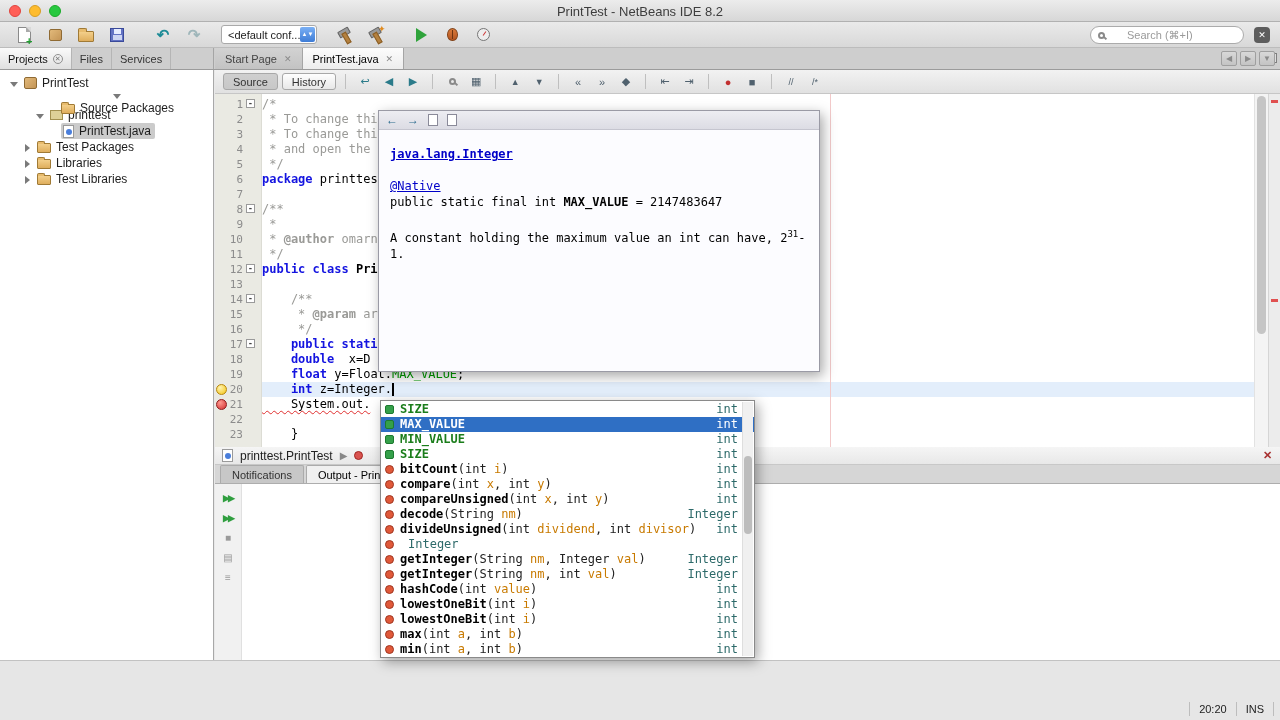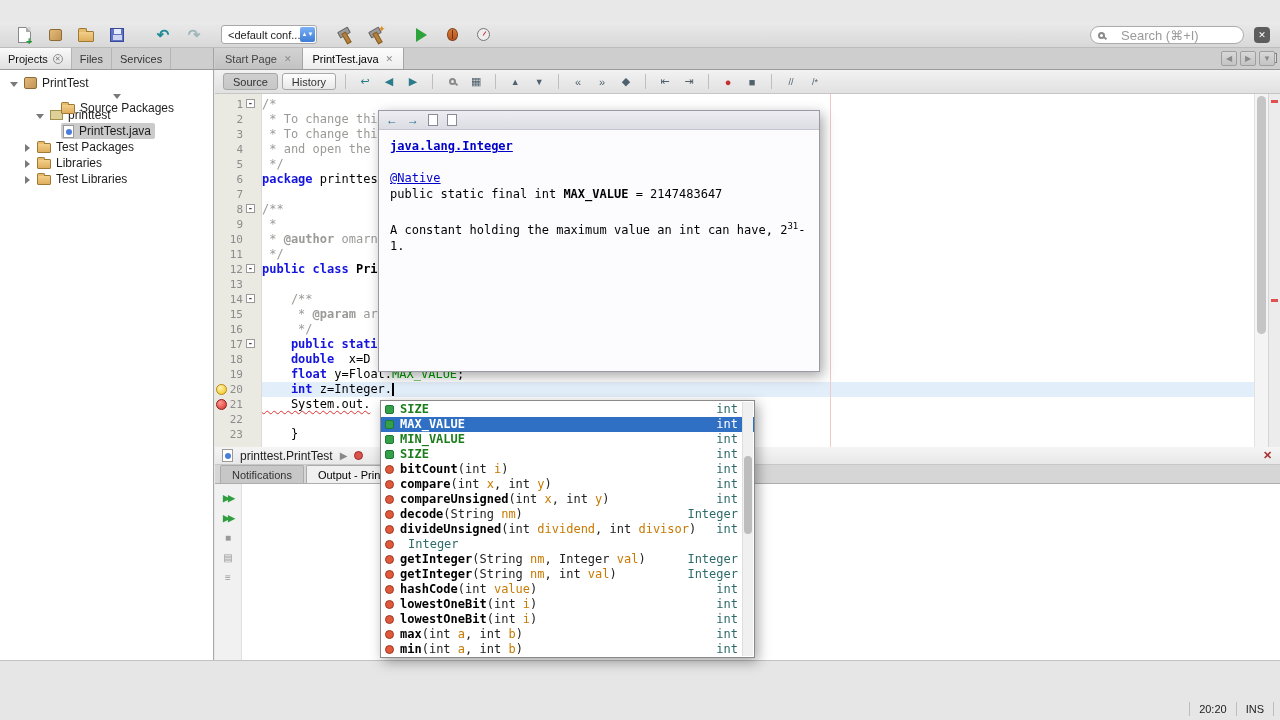--- a/index.html
+++ b/index.html
@@ -34,21 +34,21 @@
   .combo .stepper{position:absolute;right:1px;top:1px;bottom:1px;width:15px;background:linear-gradient(#7ab0f5,#3e7cd6);border-radius:2px;color:#fff;font-size:6px;display:flex;flex-direction:column;align-items:center;justify-content:center;line-height:5px}
   .ic-hammer{width:17px;height:15px;position:relative}
   .ic-hammer::before{content:"";position:absolute;left:2px;top:2px;width:10px;height:5px;background:#9a9a9a;border:1px solid #606060;border-radius:1px;transform:rotate(-30deg)}
   .ic-hammer::after{content:"";position:absolute;left:8px;top:5px;width:3px;height:10px;background:#b5813f;border:1px solid #8a5f28;transform:rotate(-30deg)}
   .ic-hammer.clean .spark{position:absolute;right:-2px;top:-3px;color:#e08a1e;font-size:9px}
   .ic-run{width:0;height:0;border-left:11px solid #2fa33b;border-top:7px solid transparent;border-bottom:7px solid transparent}
   .ic-debug{width:11px;height:13px;background:linear-gradient(#d97a3a,#b45420);border:1px solid #84441a;border-radius:50% 50% 46% 46%;position:relative}
   .ic-debug::before{content:"";position:absolute;left:50%;top:1px;bottom:1px;width:1px;background:#6e3310}
   .ic-profile{width:13px;height:13px;border-radius:50%;background:#ededed;border:1px solid #767676;position:relative}
   .ic-profile::before{content:"";position:absolute;left:6px;top:2px;width:1px;height:5px;background:#c33;transform:rotate(35deg)}
-  .searchbox{position:absolute;right:36px;top:26px;width:154px;height:18px;background:#fff;border:1px solid #ababab;border-radius:9px;display:flex;align-items:center;padding-left:7px;gap:16px;font-size:13px;color:#9a9a9a}
+  .searchbox{position:absolute;right:36px;top:26px;width:154px;height:18px;background:#fff;border:1px solid #ababab;border-radius:9px;display:flex;align-items:center;padding-left:7px;gap:22px;font-size:11px;color:#9a9a9a}
   .ic-mag{width:7px;height:7px;border:2px solid #8a8a8a;border-radius:50%;position:relative;flex:none}
   .ic-mag::after{content:"";position:absolute;width:4px;height:2px;background:#8a8a8a;transform:rotate(45deg);right:-4px;bottom:-2px}
   .tb-close{position:absolute;right:10px;top:27px;width:16px;height:16px;border-radius:4px;background:#5d5d5d;color:#fff;font-size:9px;display:flex;align-items:center;justify-content:center}
 
   
   .tabsrow{position:absolute;left:0;top:48px;width:1280px;height:22px;background:#cecece;border-bottom:1px solid #9b9b9b}
   .panel-tabs{position:absolute;left:0;top:0;width:214px;height:21px;display:flex;border-right:1px solid #a5a5a5}
   .ptab{display:flex;align-items:center;gap:5px;padding:0 8px;font-size:11px;color:#333;height:100%;border-right:1px solid #b5b5b5}
   .ptab.active{background:linear-gradient(#fafafa,#e0e0e0);color:#111}
   .tab-x{width:10px;height:10px;border-radius:50%;border:1px solid #8f8f8f;color:#777;font-size:7px;line-height:8px;text-align:center}
@@ -112,21 +112,21 @@
   .vscroll{position:absolute;right:12px;top:0;width:14px;height:353px;background:#f4f4f4;border-left:1px solid #e2e2e2}
   .vthumb{position:absolute;left:2px;top:2px;width:9px;height:238px;background:#c5c5c5;border-radius:5px}
   .estripe{position:absolute;right:0;top:0;width:12px;height:353px;background:#ececec;border-left:1px solid #d5d5d5}
   .emark{position:absolute;left:2px;width:7px;height:3px;background:#e05050}
 
   
   .docpopup{position:absolute;left:378px;top:110px;width:442px;height:262px;background:#fcfcff;border:1px solid #9a9aa5;box-shadow:3px 4px 12px rgba(0,0,0,.35)}
   .dp-head{height:19px;background:linear-gradient(#ededf2,#dcdce4);border-bottom:1px solid #c5c5cf;display:flex;align-items:center;padding-left:7px;gap:9px}
   .dp-nav{font-size:12px;color:#2b6b8f;line-height:1}
   .dp-pg{width:10px;height:12px;background:#fff;border:1px solid #8a8a99}
-  .dp-body{padding:8px 11px;font:12px/16px "DejaVu Sans Mono",monospace;color:#000}
+  .dp-body{padding:16px 11px;font:12px/16px "DejaVu Sans Mono",monospace;color:#000}
   .dp-row{min-height:16px;white-space:pre-wrap}
   .dp-link{color:#0000c8;font-weight:bold;text-decoration:underline}
   .dp-native{color:#0000c8;text-decoration:underline}
   .dp-bold{font-weight:bold}
   .dp-sup{font-size:9px;vertical-align:super}
 
   
   .completion{position:absolute;left:380px;top:400px;width:375px;height:258px;background:#fff;border:1px solid #8a8a8a;box-shadow:3px 4px 12px rgba(0,0,0,.35);padding-top:1px;overflow:hidden}
   .crow{height:15px;display:flex;align-items:center;padding:0 16px 0 4px;font:12px/15px "DejaVu Sans Mono",monospace}
   .crow.selected{background:#2f6fc4}
@@ -163,20 +163,28 @@
   .statusbar{position:absolute;left:0;top:660px;width:1280px;height:60px;background:#e6e6e6;border-top:1px solid #c2c2c2}
   .status-items{position:absolute;right:6px;bottom:4px;display:flex;font-size:11px;color:#222}
   .scell{padding:1px 9px;border-left:1px solid #bdbdbd}
   .scell:last-child{border-right:1px solid #bdbdbd}
 </style>
 </head>
 <body>
 
 <div class="window">
 
+  <div class="titlebar">
+    <div class="traffic">
+      <span class="tl red"></span>
+      <span class="tl yellow"></span>
+      <span class="tl green"></span>
+    </div>
+    <div class="title">PrintTest - NetBeans IDE 8.2</div>
+  </div>
 
   <div class="toolbar">
     <div class="tbi">
         <span class="ic-page plus"></span>
       </div>
     <div class="tbi">
         <span class="ic-cube"></span>
       </div>
     <div class="tbi">
         <span class="ic-folder"></span>

